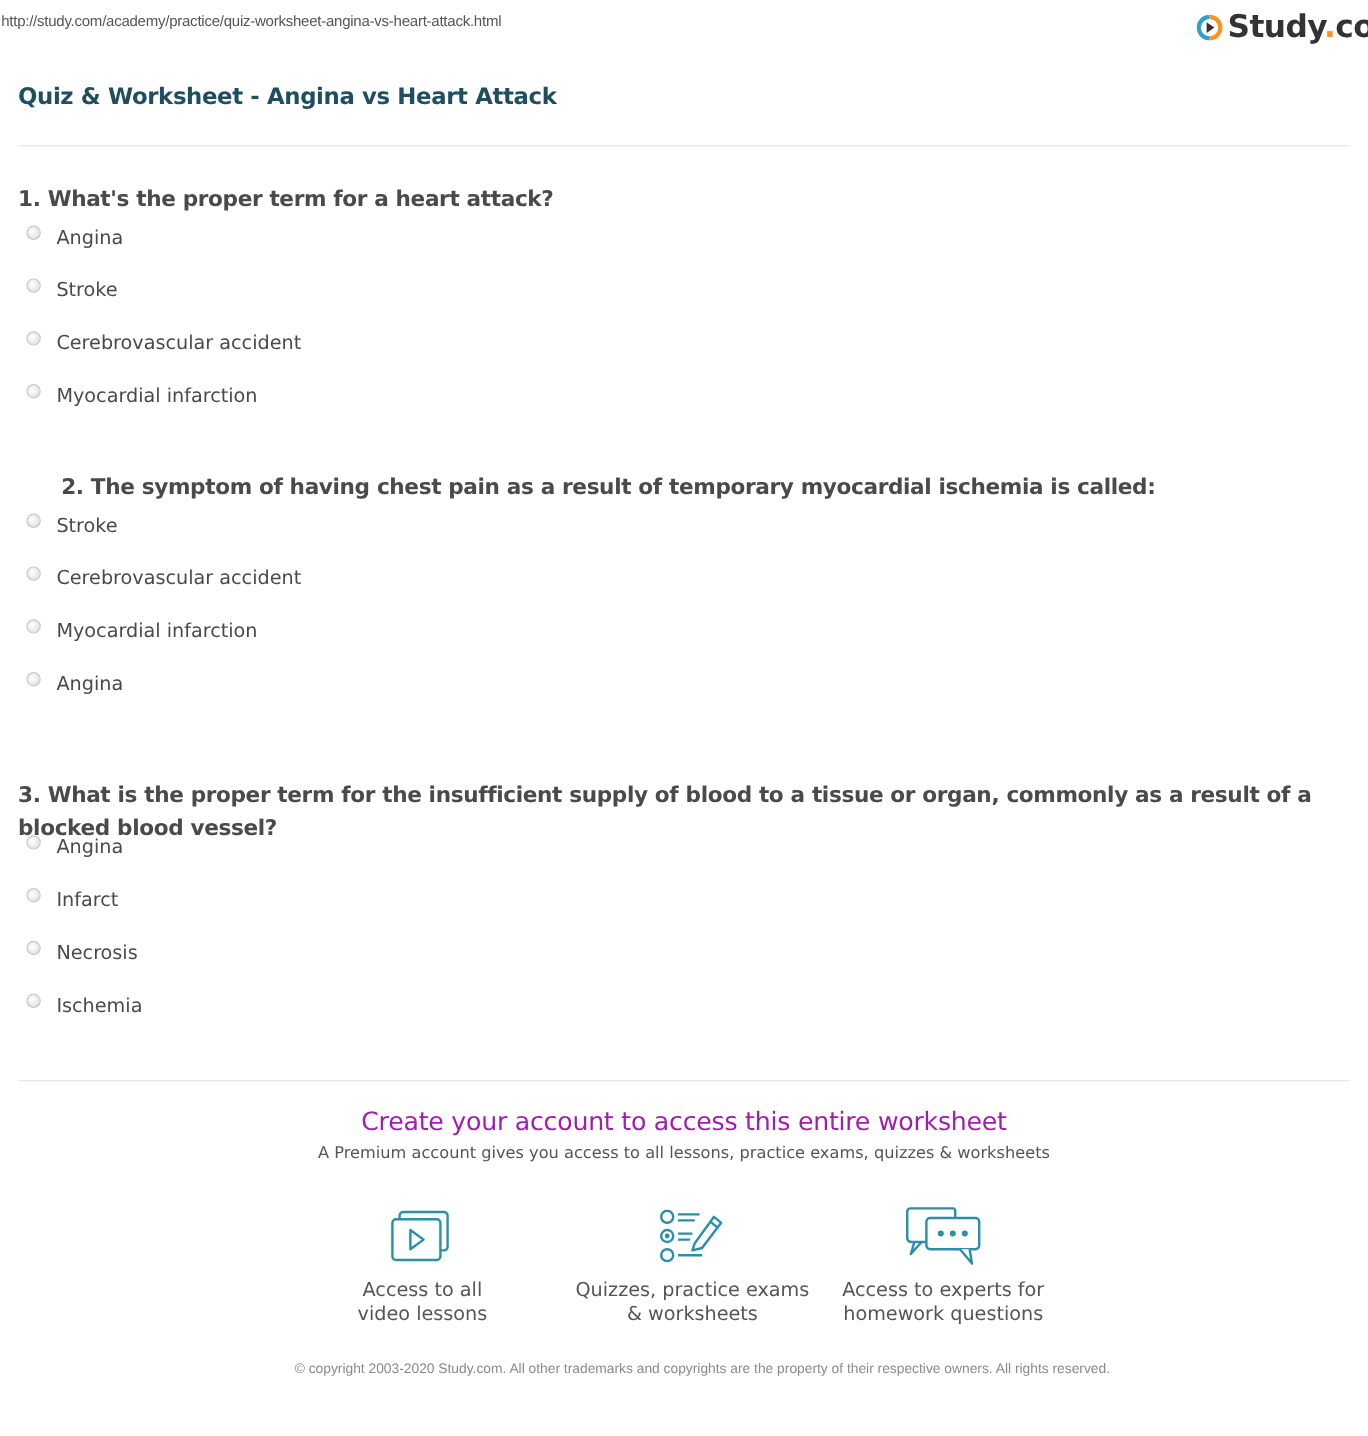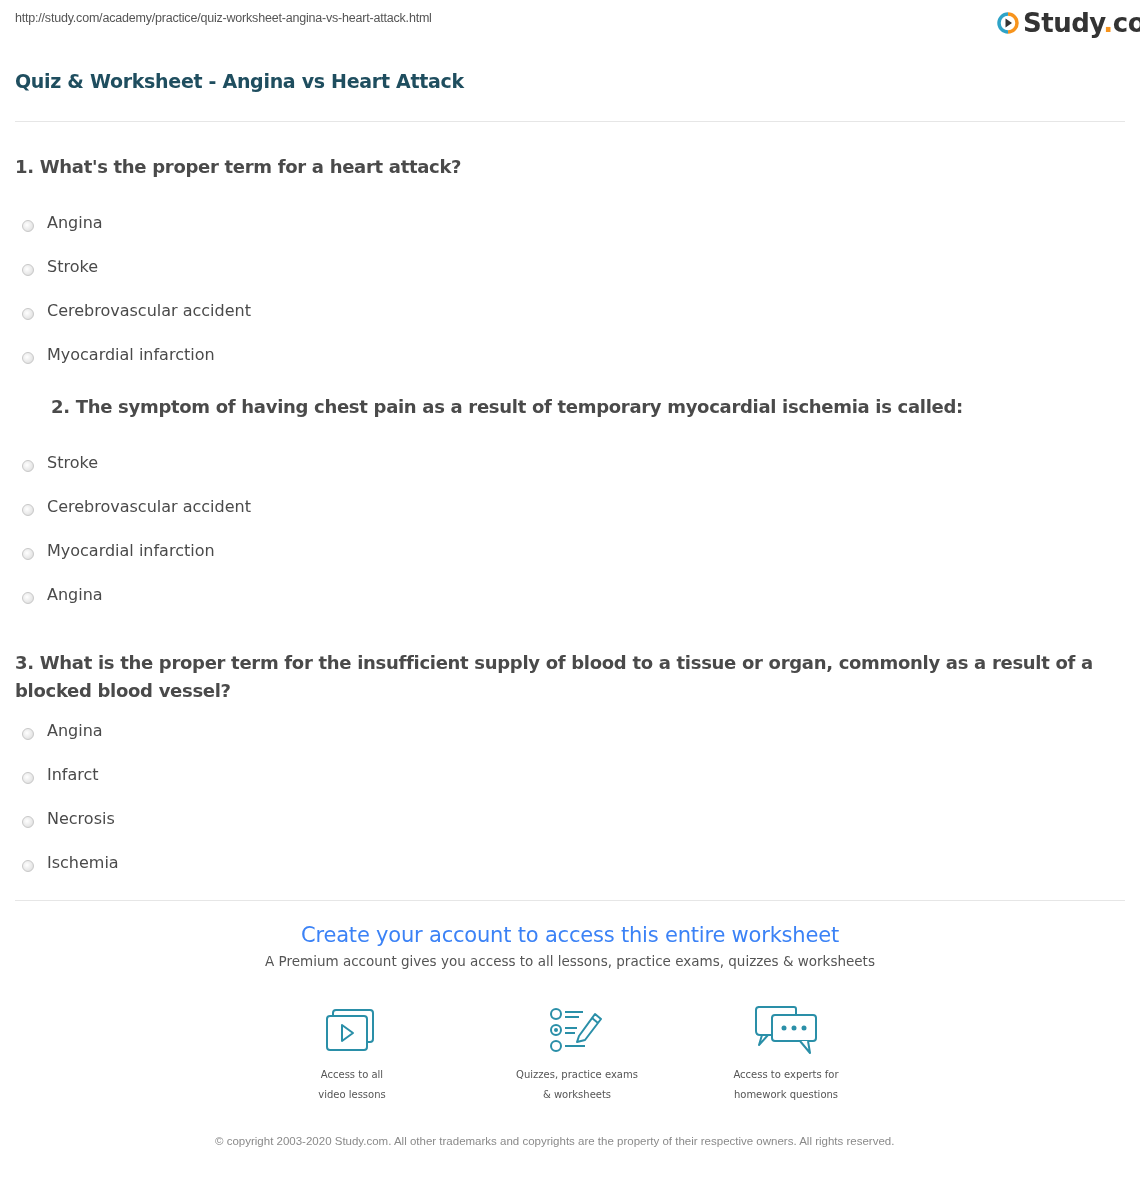--- a/index.html
+++ b/index.html
@@ -1,44 +1,44 @@
 <!DOCTYPE html>
 <html><head>
   <meta charset="utf-8">
   <style>
     * { box-sizing: border-box; margin: 0; padding: 0; }
     html, body { width: 1140px; height: 1197px; background: #ffffff; overflow: hidden; }
     body { font-family: "DejaVu Sans", "Liberation Sans", sans-serif; color: #4a4a4a; position: relative; }
 
-    .url { position: absolute; left: 15px; top: 11px; font-size: 12.5px; color: #555; letter-spacing: -0.2px; font-family: "Liberation Sans", sans-serif; text-align: right; }
+    .url { position: absolute; left: 1px; top: 11px; font-size: 12.5px; color: #555; letter-spacing: -0.2px; font-family: "Liberation Sans", sans-serif; text-align: right; }
 
     .logo { position: absolute; left: 997px; top: 8px; display: flex; align-items: center; }
     .logo-mark { width: 22px; height: 22px; position: relative; margin-right: 4px; }
     .logo-text { font-family: "DejaVu Sans", sans-serif; font-size: 26px; font-weight: bold; color: #333; letter-spacing: -0.5px; }
     .logo-text .dot { color: #f7941d; }
 
     .page-title { position: absolute; left: 15px; top: 70px; font-size: 19px; color: #1f4e5f; font-family: "DejaVu Sans", sans-serif; letter-spacing: -0.3px; }
     .hr { position: absolute; left: 15px; right: 15px; height: 1px; background: #e6e6e6; }
 
     .question { position: absolute; left: 15px; width: 1110px; font-size: 18px; color: #4a4a4a; font-weight: bold; line-height: 28px; font-family: "DejaVu Sans", sans-serif; letter-spacing: -0.3px; }
     .answers { position: absolute; left: 22px; }
-    .answer { height: 44px; display: flex; align-items: flex-end; }
+    .answer { height: 44px; display: flex; align-items: flex-start; }
     .radio { width: 12px; height: 12px; border-radius: 50%; border: 1px solid #c8c8c8; background: radial-gradient(circle at 40% 40%, #ffffff 0%, #e8e8e8 60%, #d2d2d2 100%); margin-right: 13px; flex-shrink: 0; }
     .answer-label { font-size: 16px; color: #4a4a4a; font-family: "DejaVu Sans", sans-serif; }
 
     .cta { position: absolute; left: 0; width: 1140px; text-align: center; }
-    .cta-title { top: 923px; font-size: 21px; color: #3b82f6; font-family: "DejaVu Sans", sans-serif; font-weight: normal; letter-spacing: -0.2px; }
+    .cta-title { top: 923px; font-size: 21px; color: #a21caf; font-family: "DejaVu Sans", sans-serif; font-weight: normal; letter-spacing: -0.2px; }
     .cta-sub { top: 953px; font-size: 13.5px; color: #555; font-family: "DejaVu Sans", sans-serif; }
 
     .features { position: absolute; top: 1003px; left: 0; width: 1140px; }
     .feature { position: absolute; width: 200px; text-align: center; }
     .feature-icon { height: 54px; display: flex; justify-content: center; align-items: center; margin-bottom: 8px; }
-    .feature-label { font-size: 10px; color: #555; line-height: 20px; font-family: "DejaVu Sans", sans-serif; }
+    .feature-label { font-size: 16px; color: #555; line-height: 20px; font-family: "DejaVu Sans", sans-serif; }
 
-    .copyright { position: absolute; top: 1133px; left: 215px; width: 710px; text-align: left; font-size: 11.5px; color: #8a8a8a; line-height: 17px; font-family: "Liberation Sans", sans-serif; }
+    .copyright { position: absolute; top: 1133px; left: 215px; width: 710px; text-align: right; font-size: 11.5px; color: #8a8a8a; line-height: 17px; font-family: "Liberation Sans", sans-serif; }
   </style>
 </head>
 <body>
 
 <div class="url">http://study.com/academy/practice/quiz-worksheet-angina-vs-heart-attack.html</div>
 
 <div class="logo">
   <span class="logo-mark">
     <svg width="22" height="22" viewBox="0 0 22 22">
       <path d="M11 2 A9 9 0 0 0 11 20" fill="none" stroke="#2ea3c7" stroke-width="3.5"></path>

